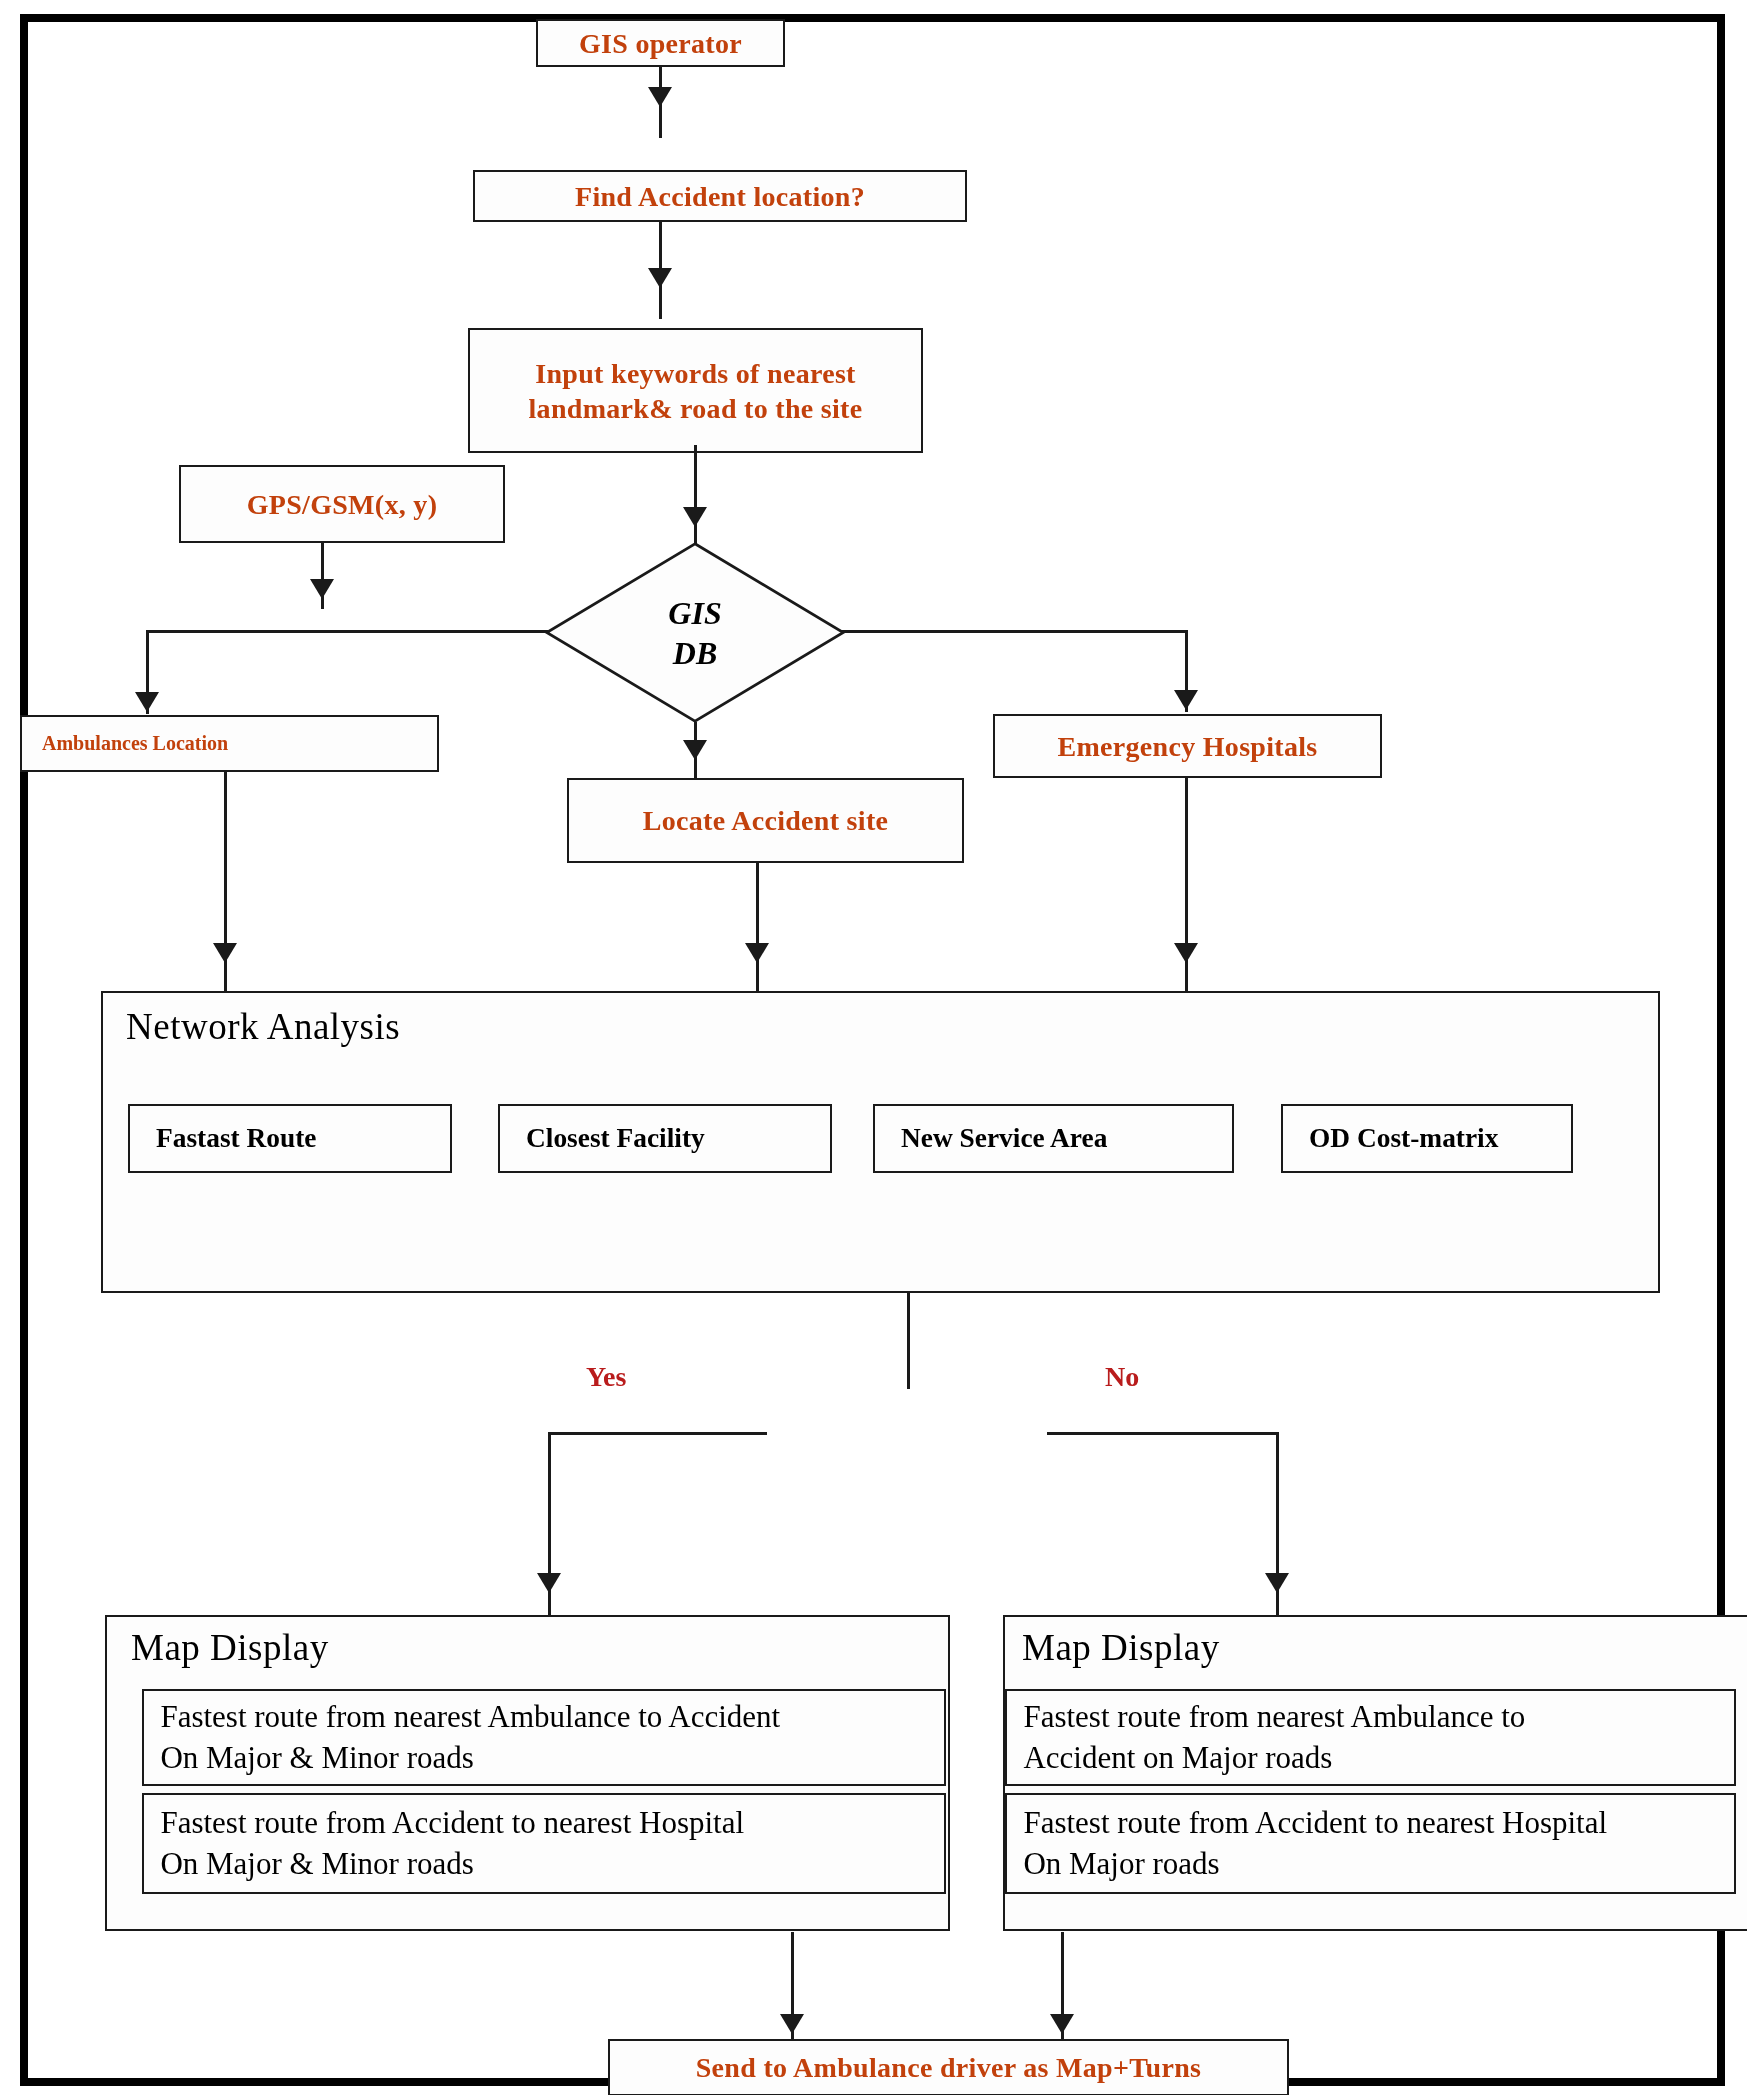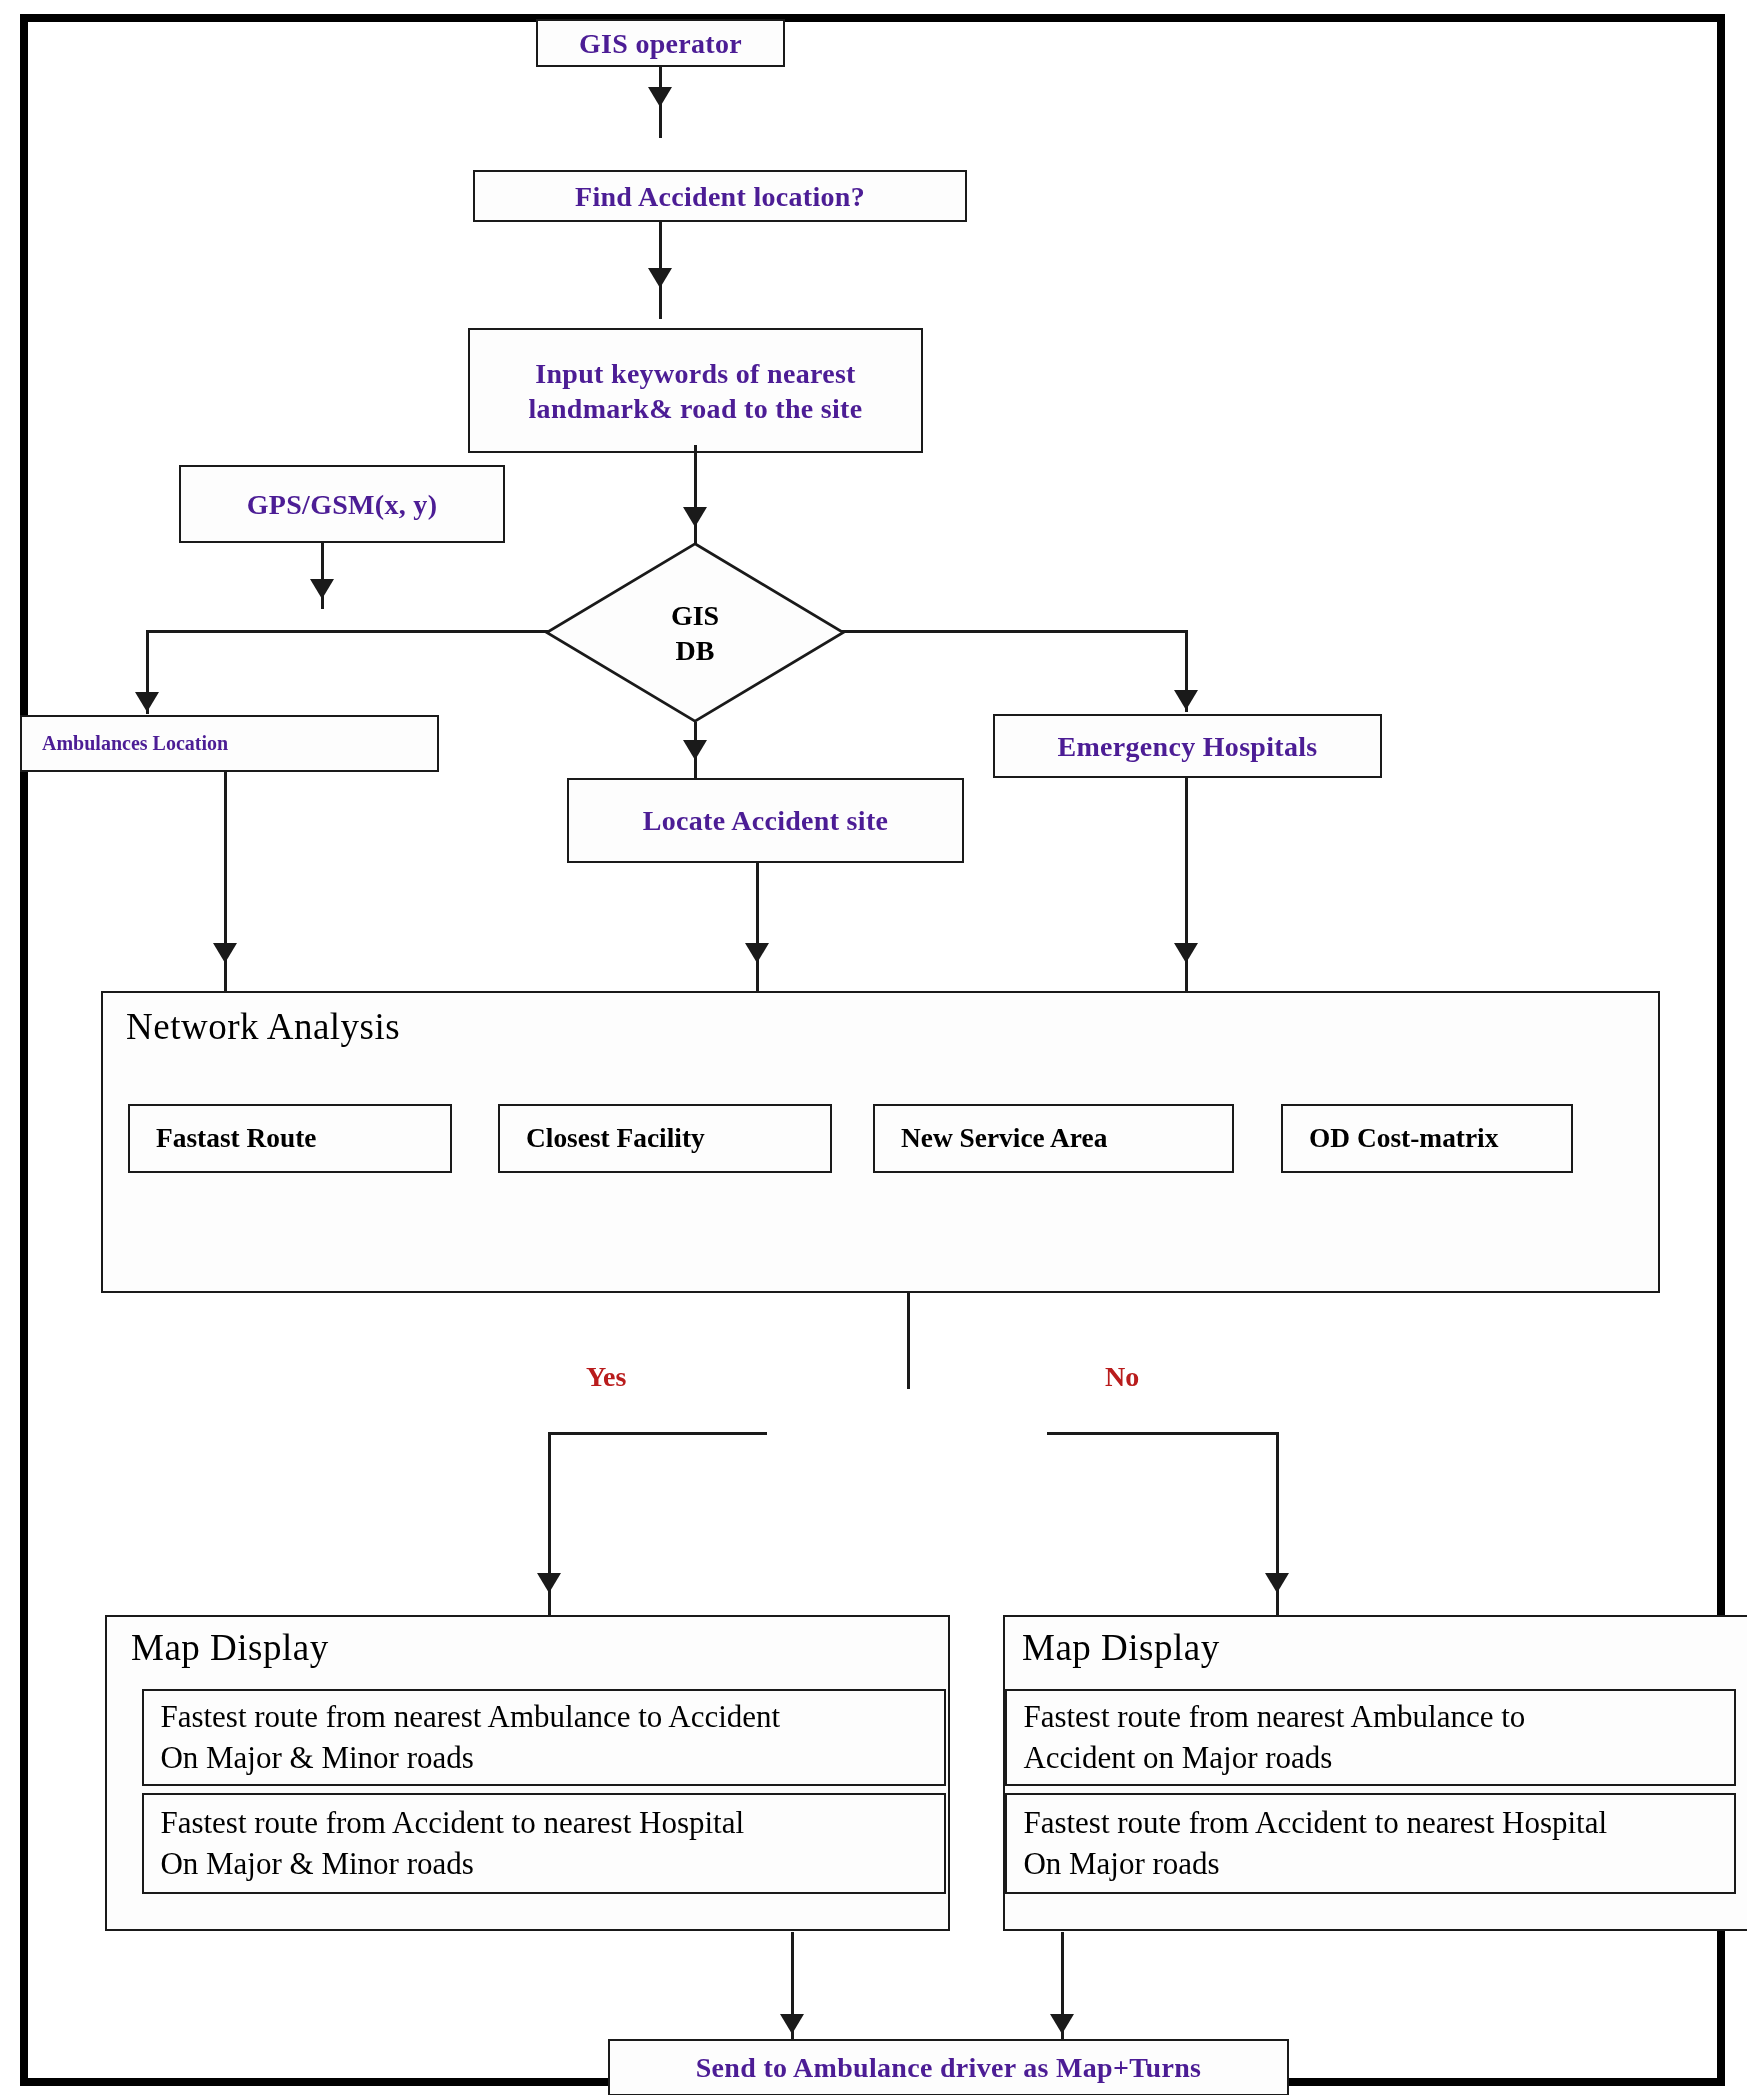--- a/index.html
+++ b/index.html
@@ -28,21 +28,21 @@
     pointer-events: none;
   }
 
   .node {
     position: absolute;
     box-sizing: border-box;
     background: #fdfdfd;
     border: 2.7px solid #1a1a1a;
     display: flex;
     align-items: center;
-    color: #4c1d95;
+    color: #c2410c;
   }
   .node .lbl {
     width: 100%;
     white-space: pre-line;
   }
   .bold-center {
     font-weight: bold;
     text-align: center;
     justify-content: center;
     font-size: 28px;
@@ -116,24 +116,25 @@
     position: absolute;
     left: 0;
     top: 0;
     width: 100%;
     height: 100%;
     display: flex;
     align-items: center;
     justify-content: center;
     text-align: center;
     font-weight: bold;
-    font-size: 28px;
+    font-size: 32px;
     line-height: 1.25;
     white-space: pre-line;
     color: #000;
+    font-style: italic;
   }
 
   
   .conn {
     position: absolute;
     background: #1a1a1a;
   }
   .vline { width: 2.7px; }
   .hline { height: 2.7px; }
   .arrowhead {

